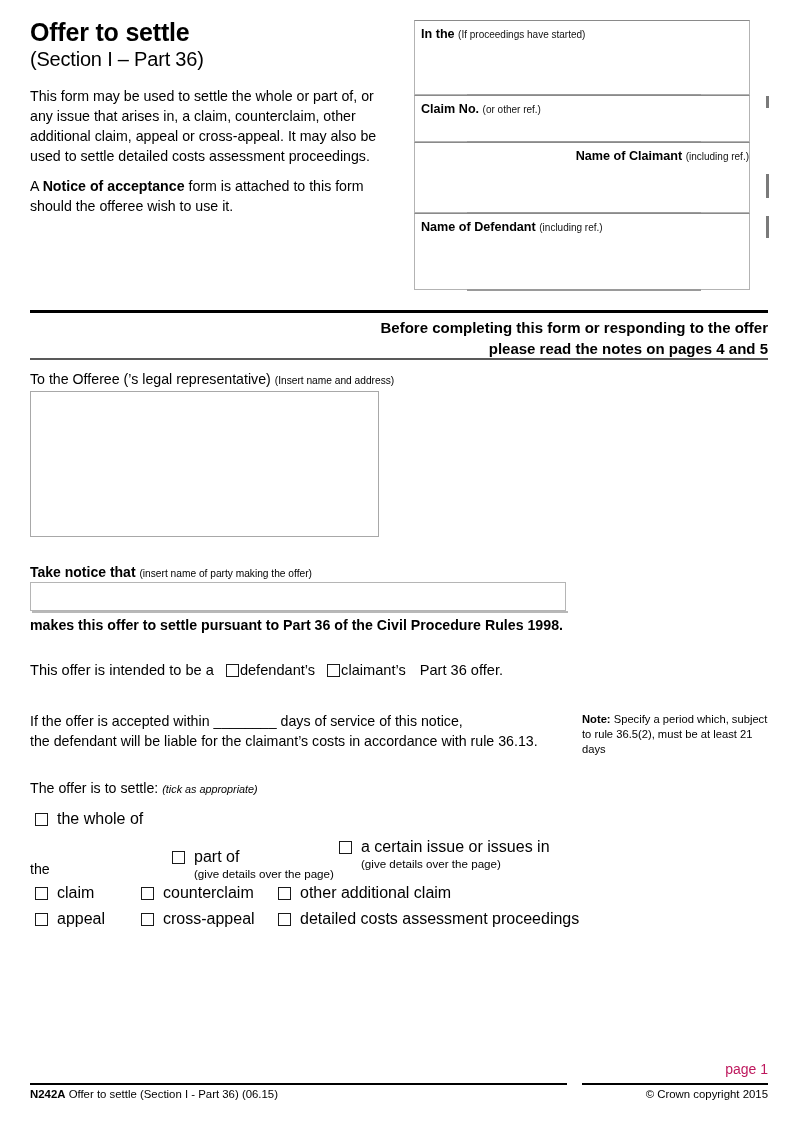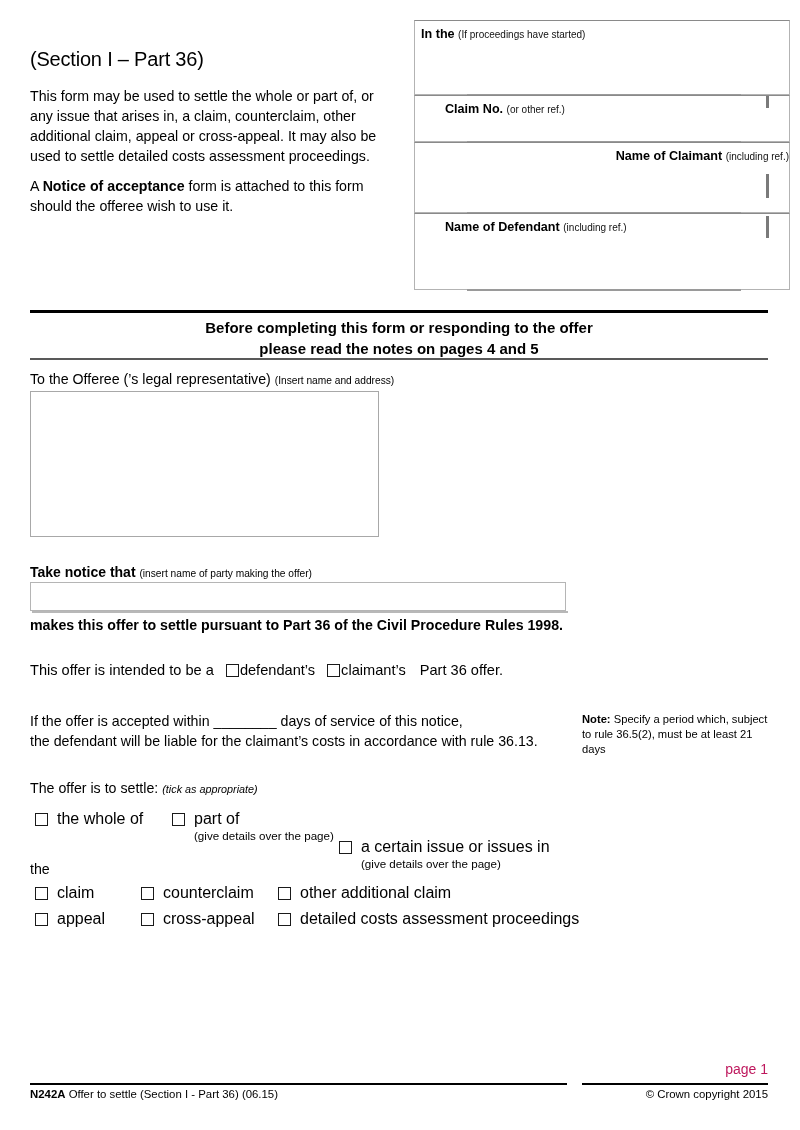--- a/index.html
+++ b/index.html
@@ -49,31 +49,31 @@
   }
   .intro p { margin: 0 0 10px 0; }
   .intro p:last-child { margin-bottom: 8px; }
   .intro b { font-weight: bold; }
 
   
   .detail-boxes {
     position: absolute;
     left: 414px;
     top: 20px;
-    width: 376px;
+    width: 336px;
   }
   .dbox {
     position: relative;
     border: 1px solid #b3b3b3;
     border-top: 1px solid #8a8a8a;
     box-sizing: border-box;
     background: #fff;
     margin-bottom: 0;
   }
-  .dbox + .dbox { border-top: 1px solid #8a8a8a; padding-left: 24px; }
+  .dbox + .dbox { border-top: 1px solid #8a8a8a; }
   .dbox-shadow {
     position: absolute;
     left: 52px;
     right: 48px;
     bottom: -2px;
     height: 2px;
     background: #9a9a9a;
   }
   .dbox-label {
     padding: 6px 0 0 6px;
@@ -114,21 +114,21 @@
     left: 30px;
     width: 738px;
     height: 2px;
     background: #595959;
   }
   .notice {
     position: absolute;
     left: 30px;
     top: 317px;
     width: 738px;
-    text-align: center;
+    text-align: right;
     font-size: 15px;
     font-weight: bold;
     line-height: 21px;
   }
 
   
   .offeree-label {
     position: absolute;
     left: 30px;
     top: 371px;
@@ -295,20 +295,21 @@
     right: 32px;
     top: 1088px;
     font-size: 11.4px;
   }
 </style>
 </head>
 <body>
 
 <div class="page">
 
+  <div class="form-title">Offer to settle</div>
   <div class="form-subtitle">(Section I – Part 36)</div>
 
   <div class="intro">
     <p>This form may be used to settle the whole or part of, or any issue that arises in, a claim, counterclaim, other additional claim, appeal or cross-appeal. It may also be used to settle detailed costs assessment proceedings.</p>
     <p><span>A </span><b>Notice of acceptance</b><span> form is attached to this form should the offeree wish to use it.</span></p>
   </div>
 
   <div class="detail-boxes">
 
     <div class="dbox h-inthe">
@@ -394,21 +395,21 @@
 
   <div class="settle-head">
     <span>The offer is to settle:</span>
     <span class="hint">(tick as appropriate)</span>
   </div>
 
   <div class="opt" style="left:35px; top:810px;">
     <span class="cb"></span><span>the whole of</span>
   </div>
 
-  <div class="opt" style="left:172px; top:810px;">
+  <div class="opt" style="left:172px; top:848px;">
     <span class="cb"></span><span>part of</span>
     <span class="sub">(give details over the page)</span>
   </div>
 
   <div class="opt" style="left:339px; top:838px;">
     <span class="cb"></span><span>a certain issue or issues in</span>
     <span class="sub">(give details over the page)</span>
   </div>
 
   <div class="the-word">the</div>

